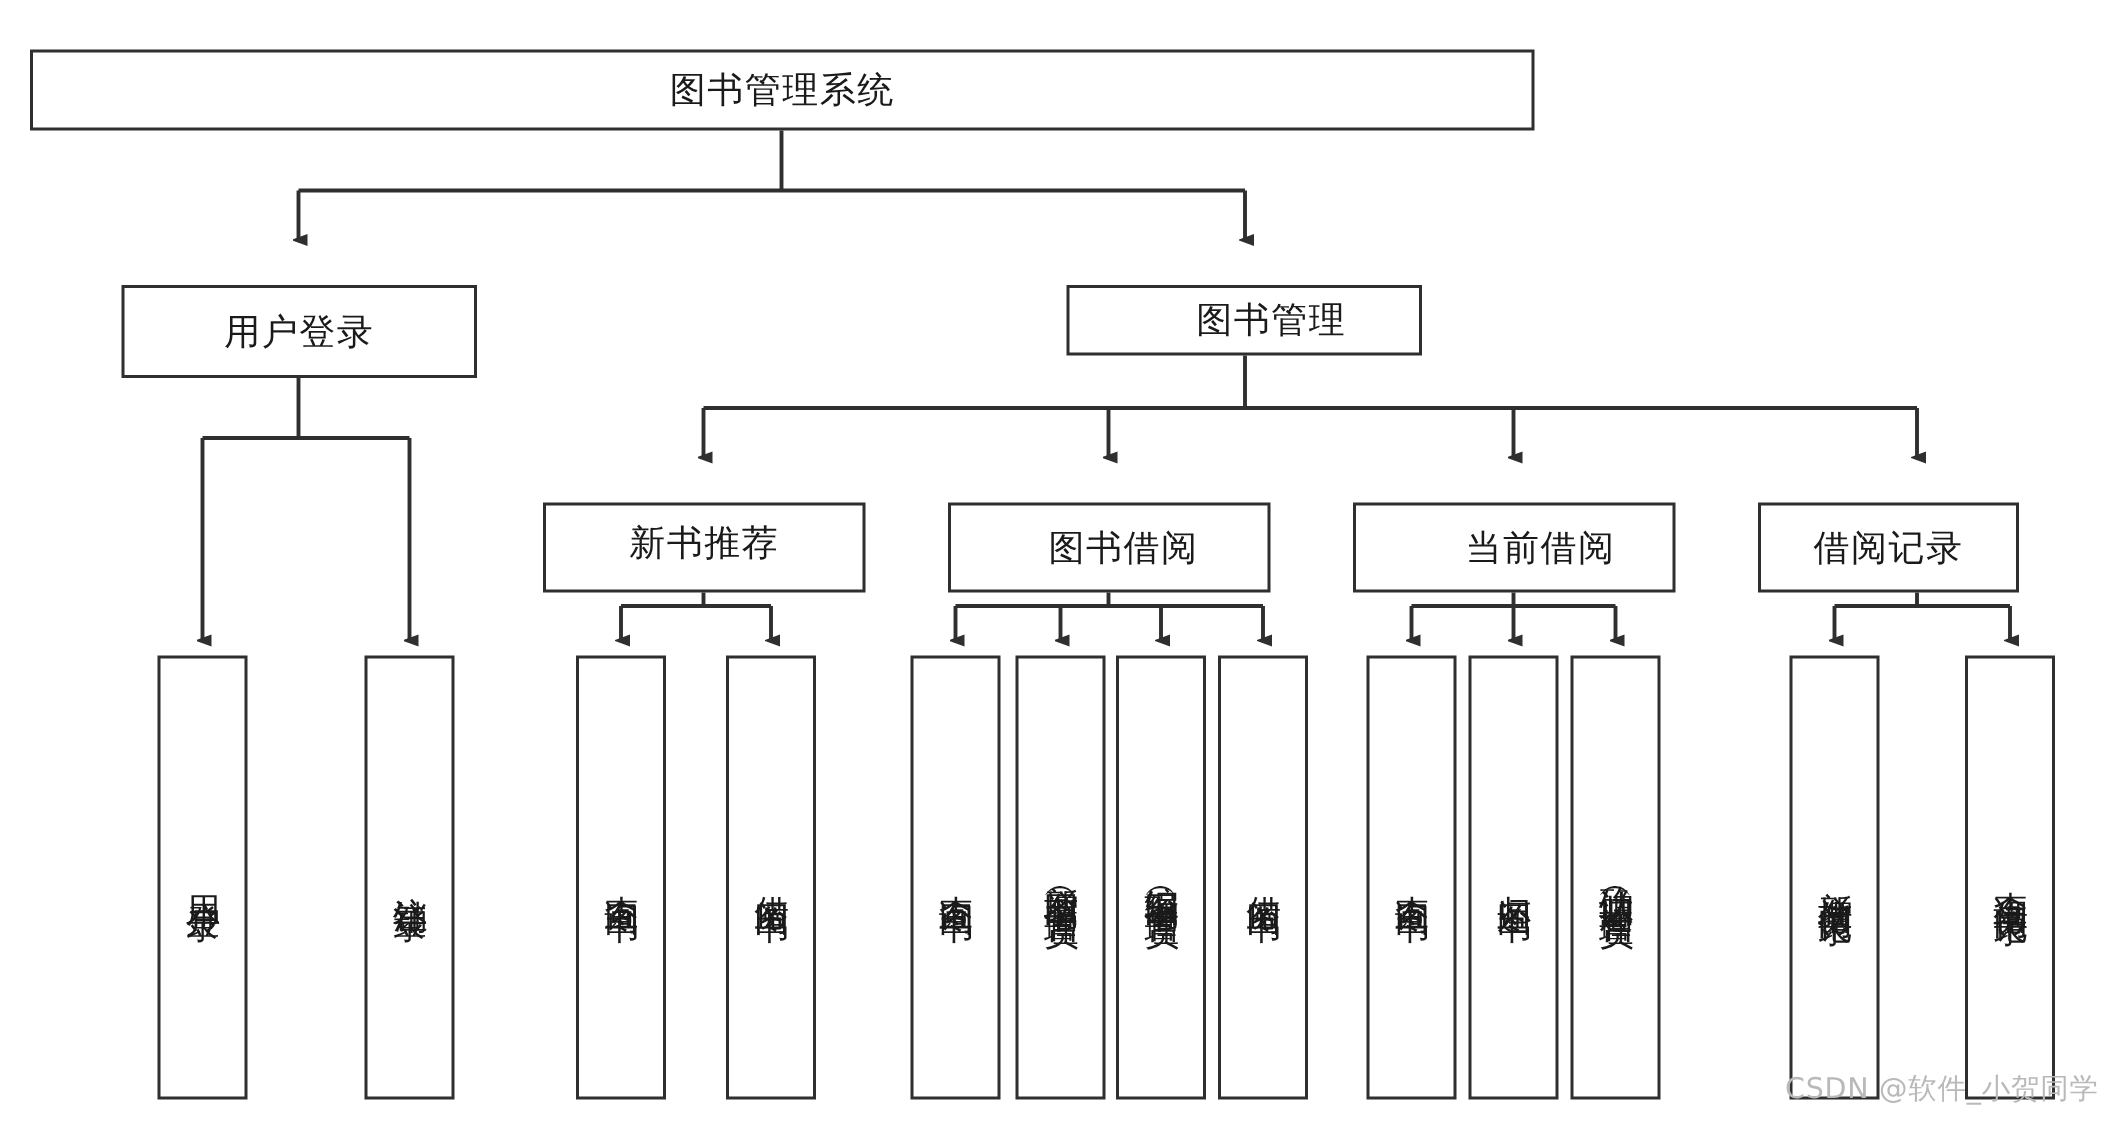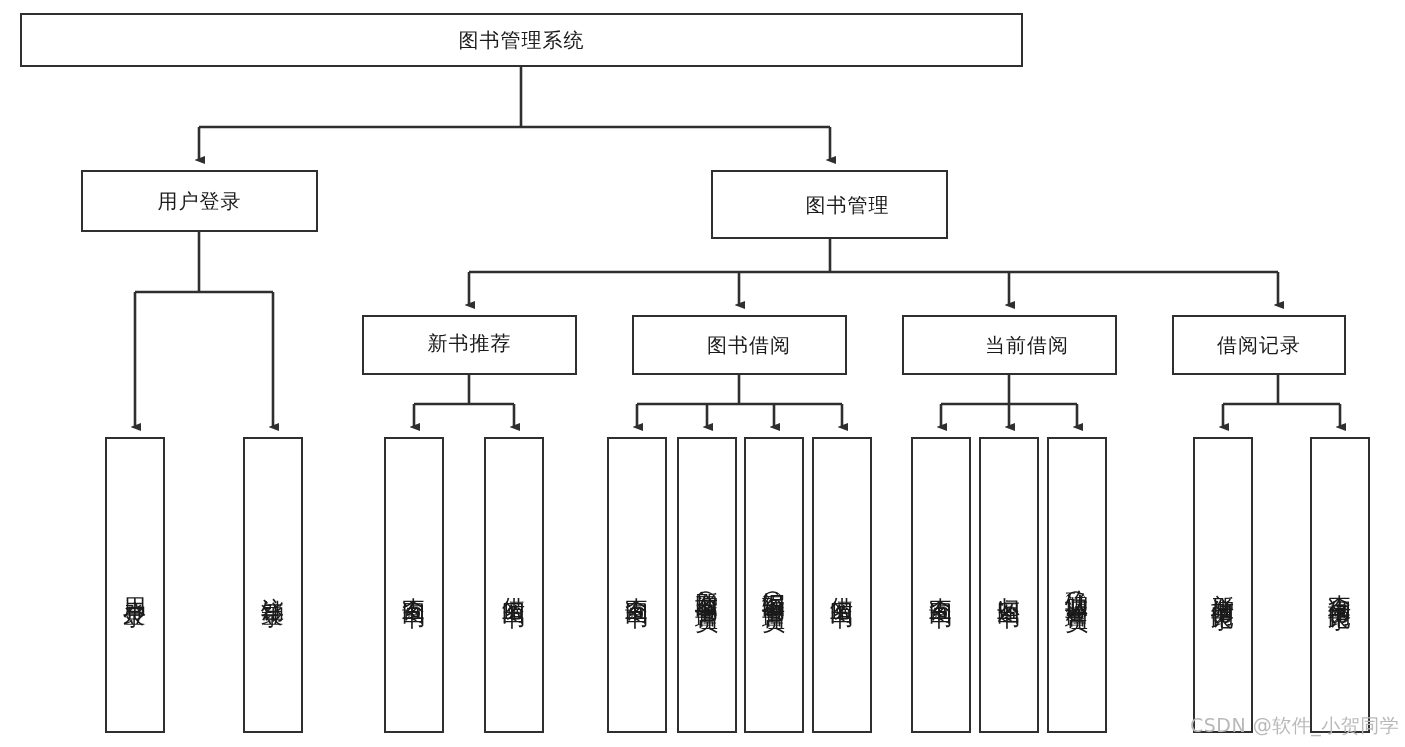--- a/index.html
+++ b/index.html
@@ -29,23 +29,24 @@
     box-sizing: border-box;
     border: 2.5px solid #2f2f2f;
     background: #ffffff;
     display: flex;
     align-items: center;
     justify-content: center;
     color: #1a1a1a;
     z-index: 2;
   }
   .node.horiz {
-    font-size: 20px;
+    font-size: 24px;
     letter-spacing: 1px;
     line-height: 1.2;
+    margin-top: 20px;
   }
   .node.vert {
     writing-mode: vertical-rl;
     text-orientation: upright;
     font-size: 23px;
     letter-spacing: 3px;
     padding: 6px 0;
     line-height: 1.05;
     text-align: center;
   }
@@ -123,21 +124,21 @@
     </g>
   </svg>
 
   <div class="node horiz" style="left:20px; top:13px; width:1003px; height:54px;">
     <span>图书管理系统</span>
   </div>
 
   <div class="node horiz" style="left:81px; top:170px; width:237px; height:62px;">
     <span>用户登录</span>
   </div>
-  <div class="node horiz" style="left:711px; top:170px; width:237px; height:69px;padding-left:36px;">
+  <div class="node horiz" style="left:711px; top:170px; width:237px; height:47px;padding-left:36px;">
     <span>图书管理</span>
   </div>
 
   <div class="node horiz" style="left:362px; top:315px; width:215px; height:60px;font-family:Liberation Mono, monospace;">
     <span>新书推荐</span>
   </div>
   <div class="node horiz" style="left:632px; top:315px; width:215px; height:60px;padding-left:19px;">
     <span>图书借阅</span>
   </div>
   <div class="node horiz" style="left:902px; top:315px; width:215px; height:60px;padding-left:35px;">

